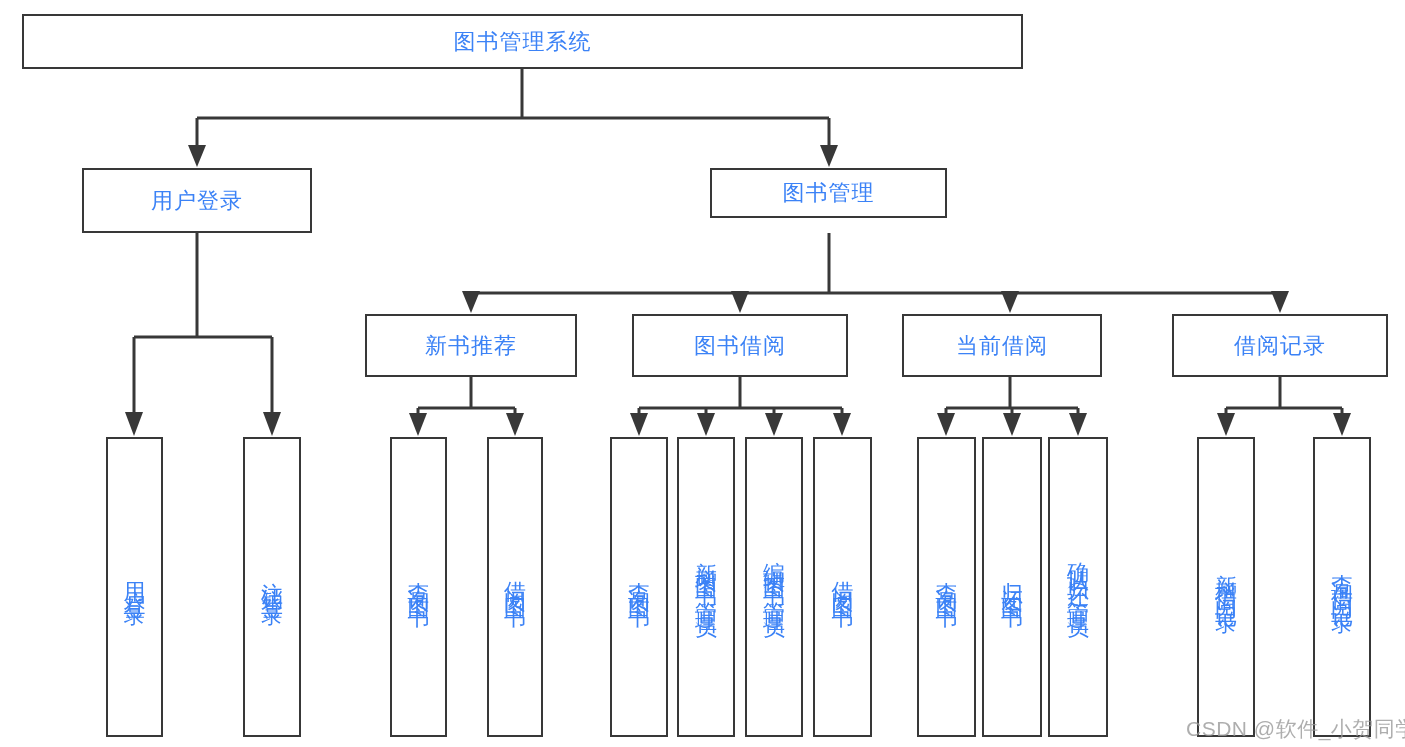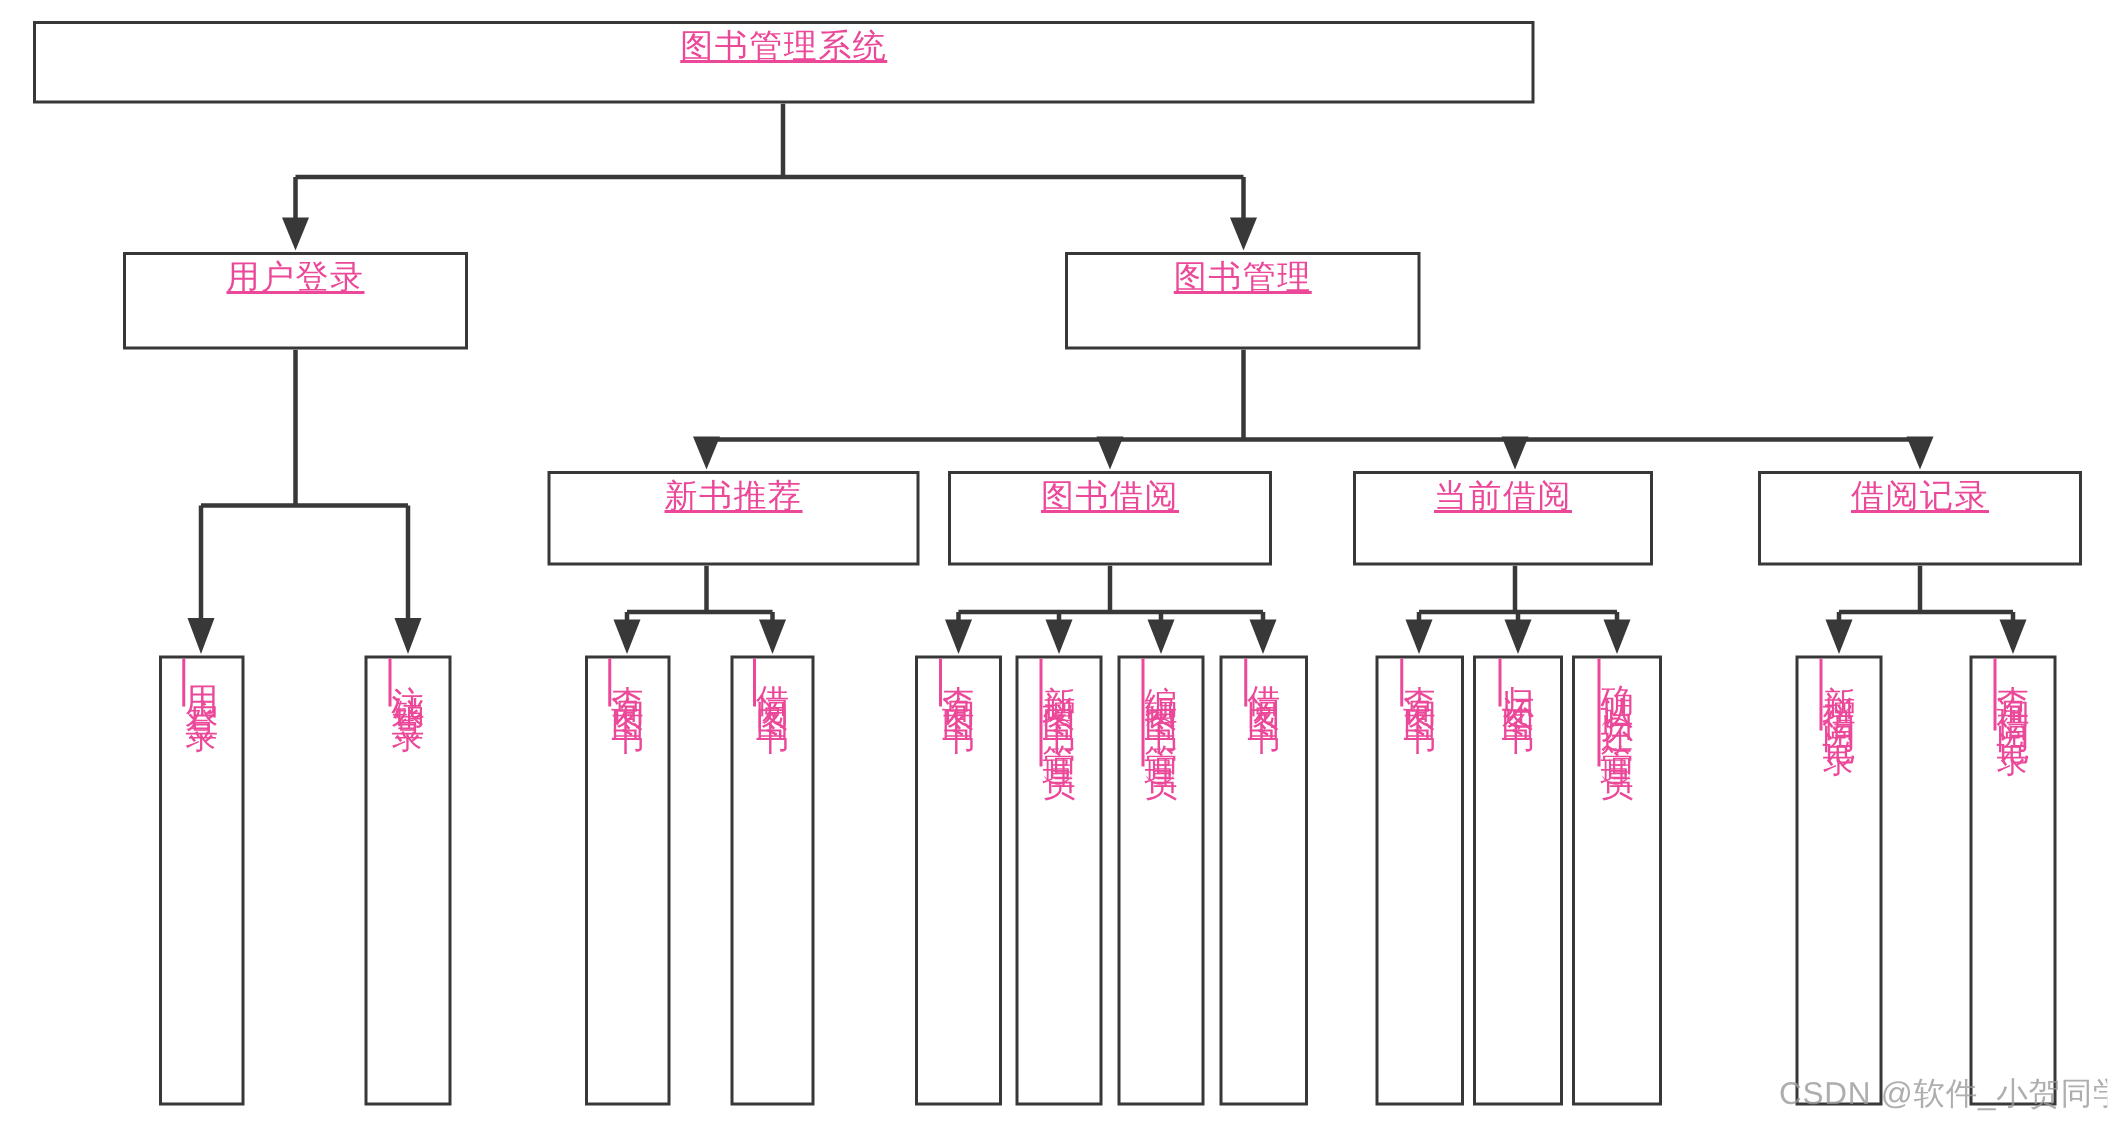--- a/index.html
+++ b/index.html
@@ -3,22 +3,22 @@
 <meta charset="utf-8">
 <style>
   html,body{margin:0;padding:0;background:#fff;}
   .stage{
     position:relative;width:1405px;height:747px;background:#ffffff;
     font-family:"Liberation Sans",sans-serif;overflow:hidden;
   }
   .connector-layer{position:absolute;left:0;top:0;z-index:1;}
   .box{
     position:absolute;box-sizing:border-box;background:#ffffff;
-    border:2.5px solid #383838;color:#ec4899;
-    display:flex;align-items:flex-start;justify-content:center;z-index:2;text-decoration:underline;
+    border:2.5px solid #383838;color:#3b82f6;
+    display:flex;align-items:center;justify-content:center;z-index:2;
   }
   .hbox{font-size:22px;letter-spacing:1px;white-space:nowrap;}
   .vbox .vtext{
     writing-mode:vertical-rl;text-orientation:mixed;
     font-size:22px;line-height:1;letter-spacing:8px;
   }
   .vbox{padding-bottom:14px;}
   .watermark{
     position:absolute;left:1186px;top:715px;z-index:5;
     font-size:21px;color:#9a9a9a;opacity:.8;white-space:nowrap;letter-spacing:.5px;
@@ -62,25 +62,25 @@
     </g>
   </svg>
 
   <div class="box hbox" style="left:22px;top:14px;width:1001px;height:55px">
     <span>图书管理系统</span>
   </div>
 
   <div class="box hbox" style="left:82px;top:168px;width:230px;height:65px">
     <span>用户登录</span>
   </div>
-  <div class="box hbox" style="left:710px;top:168px;width:237px;height:65px">
+  <div class="box hbox" style="left:710px;top:168px;width:237px;height:50px">
     <span>图书管理</span>
   </div>
 
-  <div class="box hbox" style="left:365px;top:314px;width:248px;height:63px">
+  <div class="box hbox" style="left:365px;top:314px;width:212px;height:63px">
     <span>新书推荐</span>
   </div>
   <div class="box hbox" style="left:632px;top:314px;width:216px;height:63px">
     <span>图书借阅</span>
   </div>
   <div class="box hbox" style="left:902px;top:314px;width:200px;height:63px">
     <span>当前借阅</span>
   </div>
   <div class="box hbox" style="left:1172px;top:314px;width:216px;height:63px">
     <span>借阅记录</span>

